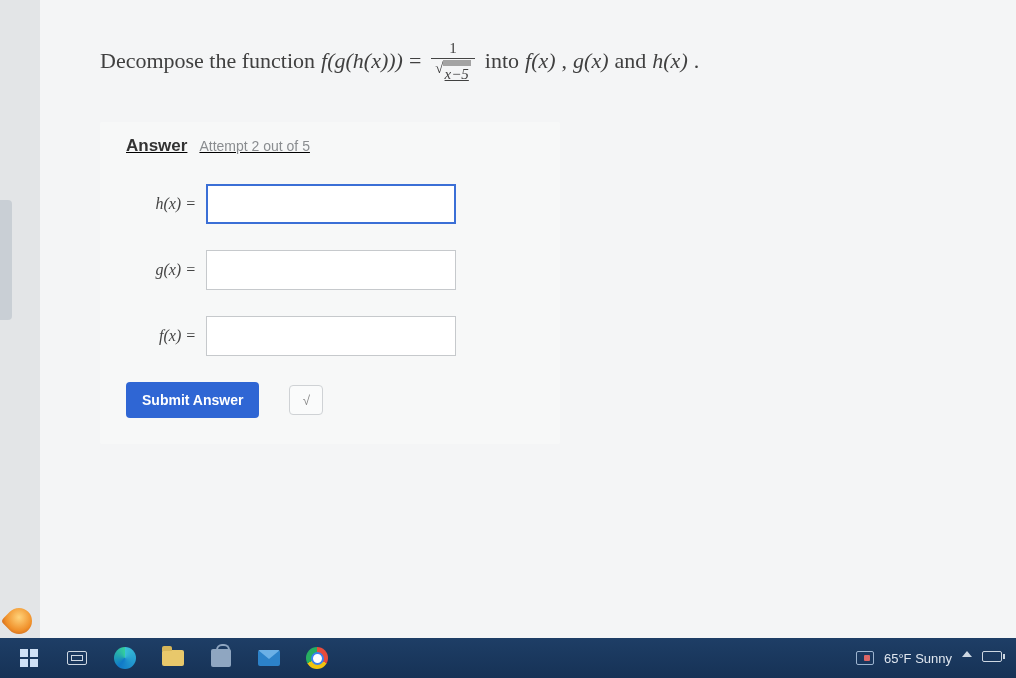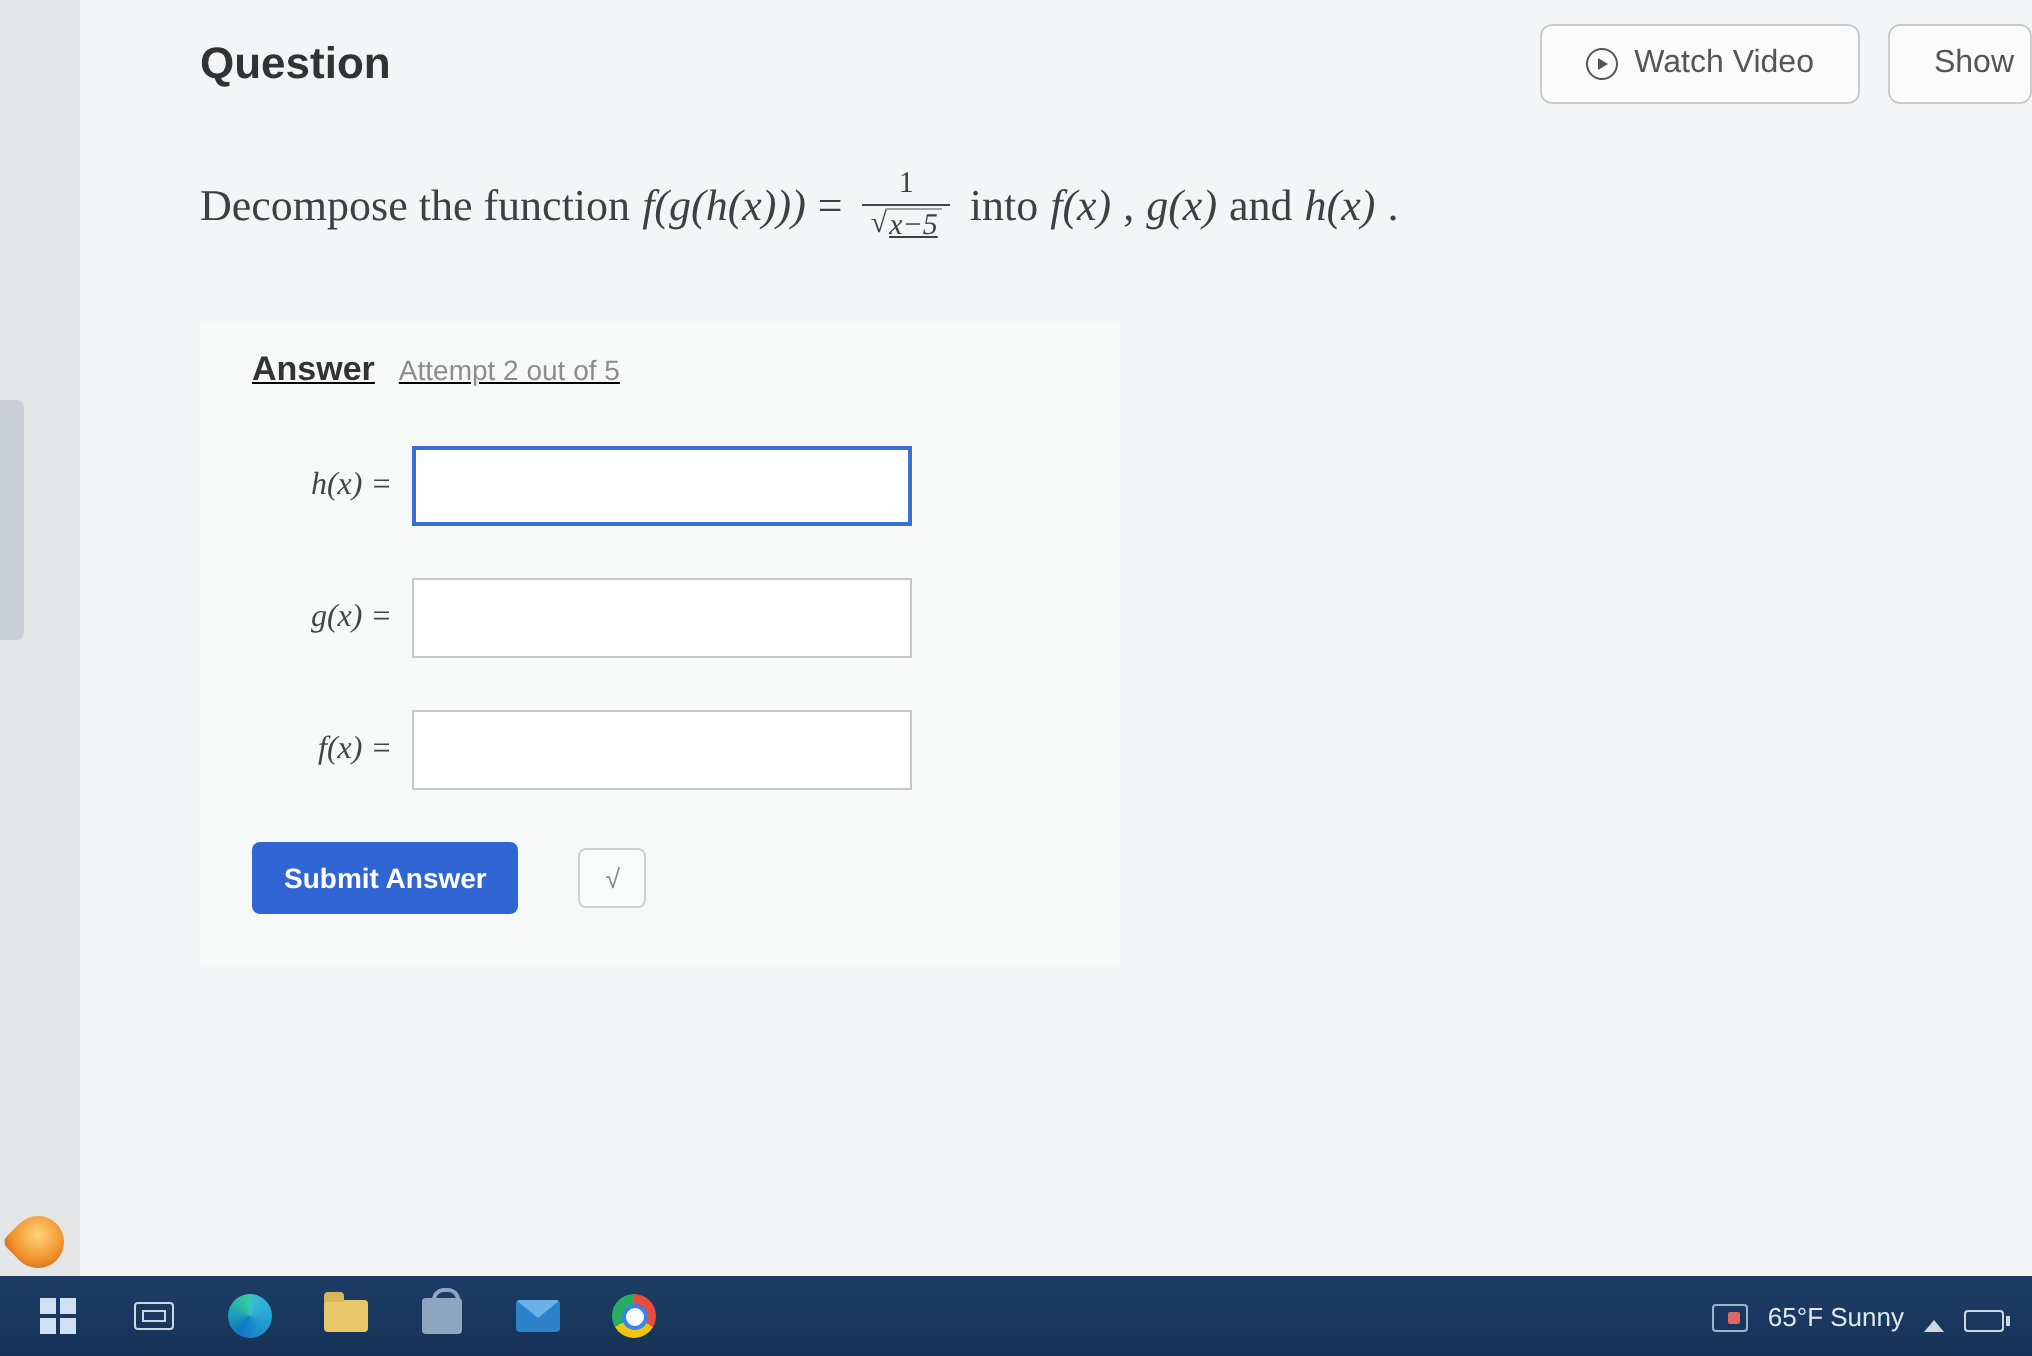--- a/index.html
+++ b/index.html
@@ -54,21 +54,21 @@
     display: flex; flex-wrap: wrap; align-items: center; gap: 6px;
   }
   .mi { font-style: italic; text-align: center; }
   .frac {
     display: inline-flex; flex-direction: column; align-items: center;
     font-size: 15px; line-height: 1.1; vertical-align: middle; margin: 0 4px;
   }
   .frac .num { padding: 0 4px 1px; }
   .frac .den { border-top: 1px solid #444; padding: 1px 4px 0; display: flex; align-items: flex-start; }
   .sqrt-sym { font-size: 15px; margin-right: -1px; }
-  .sqrt-arg { border-top: 1px solid #a3a3a3; padding: 0 2px; text-decoration: underline; }
+  .sqrt-arg { border-top: 6px solid #a3a3a3; padding: 0 2px; text-decoration: underline; }
 
   .answer-block {
     margin: 40px 0 0 60px;
     width: 460px;
     background: #f7f8f8;
     padding: 14px 20px 26px 26px;
     border-radius: 2px;
   }
   .answer-head { display: flex; align-items: center; gap: 12px; margin-bottom: 28px; text-decoration: underline; }
   .answer-label { font-weight: 700; font-size: 17px; color: #333; }
@@ -99,21 +99,21 @@
     background: linear-gradient(#1e3e66, #163256);
     display: flex; align-items: center; padding: 0 8px; gap: 4px;
     color: #dfe6ef; font-size: 13px;
   }
   .tb-left { display: flex; align-items: center; gap: 6px; }
   .tb-btn {
     width: 42px; height: 32px; border-radius: 2px;
     display: flex; align-items: center; justify-content: center; cursor: pointer;
   }
   .tb-spacer { flex: 1 1 auto; }
-  .tb-right { display: flex; align-items: flex-end; gap: 10px; padding-right: 6px; }
+  .tb-right { display: flex; align-items: flex-start; gap: 10px; padding-right: 6px; }
   .news-ic {
     width: 18px; height: 14px; border: 1.5px solid #9db4cf; border-radius: 2px; position: relative;
   }
   .news-ic::after { content: ""; position: absolute; inset: 3px 3px 3px 7px; background: #d66; border-radius: 1px; }
   .caret-up { width: 0; height: 0; border-left: 5px solid transparent; border-right: 5px solid transparent; border-bottom: 6px solid #cdd7e2; }
   .batt { width: 20px; height: 11px; border: 1.5px solid #cdd7e2; border-radius: 2px; position: relative; }
   .batt::after { content: ""; position: absolute; right: -4px; top: 2px; width: 2px; height: 5px; background: #cdd7e2; }
 
   
   .left-edge { position: absolute; left: 0; top: 0; bottom: 40px; width: 40px; background: #e3e5e7; }
@@ -153,31 +153,20 @@
 </style>
 </head>
 <body>
 
 <div class="left-edge"></div>
 <div class="left-tab"></div>
 <div class="fire-orb"></div>
 
 <div class="page">
 
-  <div class="header-row">
-    <div class="q-title">Question</div>
-    <div class="spacer"></div>
-    <button class="top-btn">
-      <span class="play-icon"></span>
-      <span>Watch Video</span>
-    </button>
-    <button class="top-btn show">
-      <span>Show</span>
-    </button>
-  </div>
 
   <div class="problem">
     <span>Decompose the function</span>
     <span class="mi">f(g(h(x)))</span>
     <span>=</span>
     <span class="frac">
       <span class="num">1</span>
       <span class="den">
         <span class="sqrt-sym">√</span>
         <span class="sqrt-arg mi">x−5</span>

